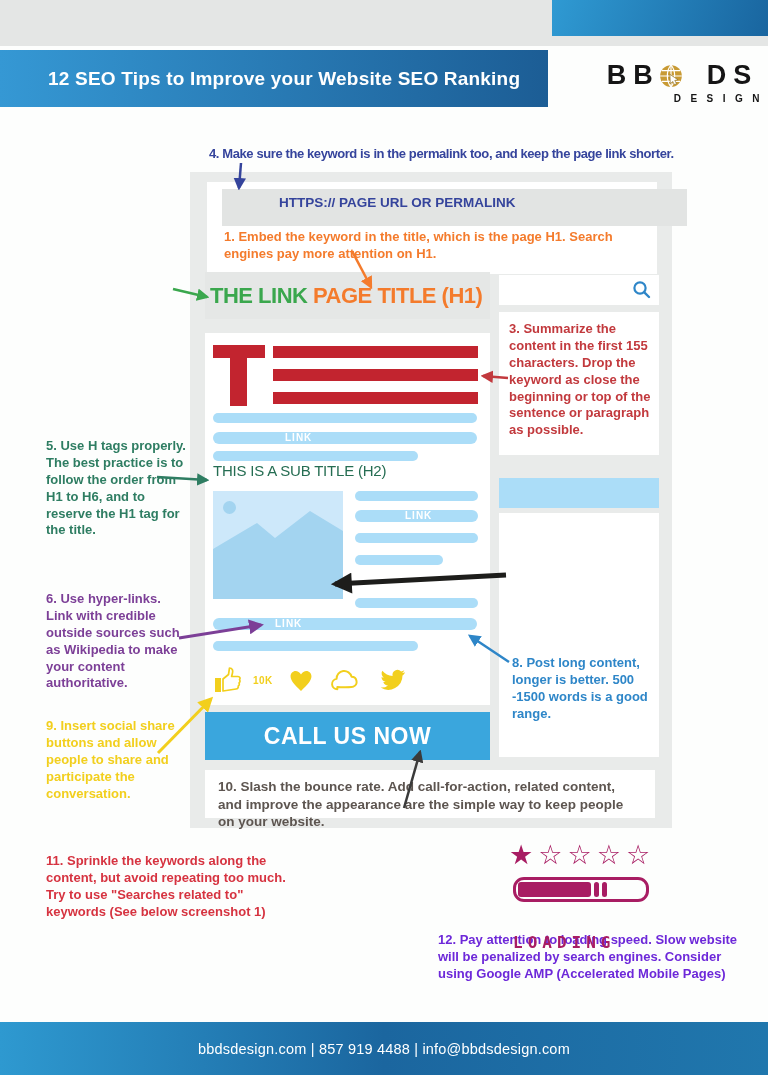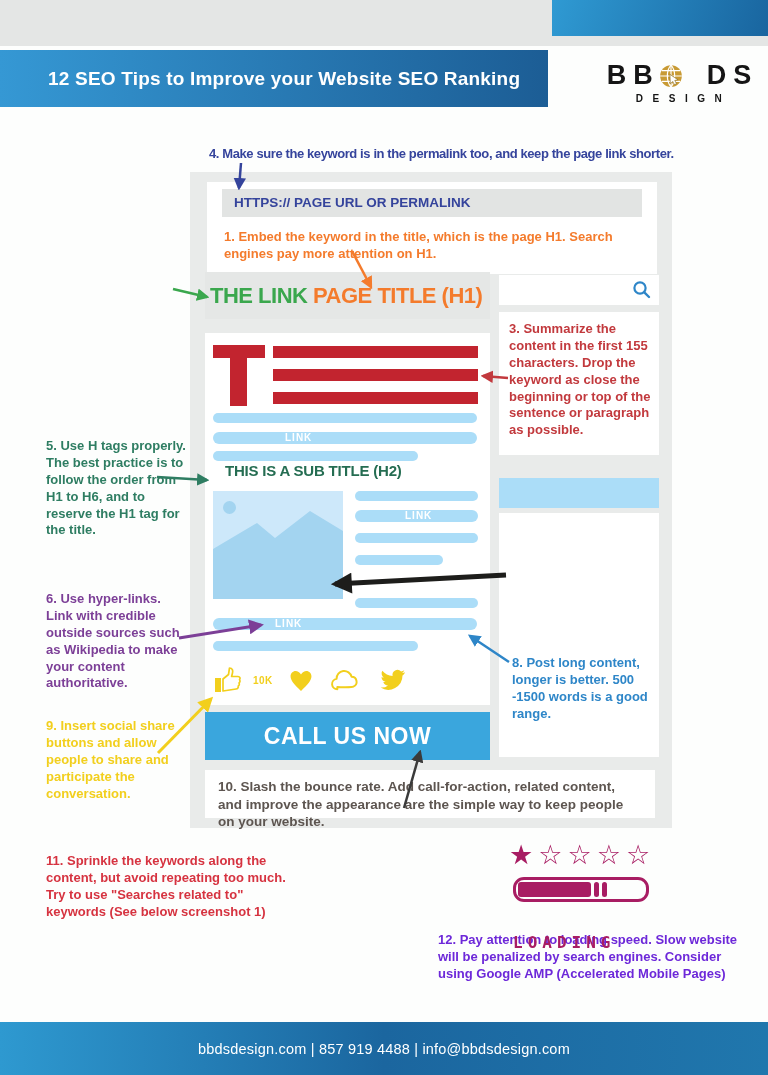--- a/index.html
+++ b/index.html
@@ -7,60 +7,60 @@
         font-family:"Liberation Sans",sans-serif;}
 
   
   .gray-band{position:absolute;left:0;top:0;width:768px;height:46px;background:#e4e6e5;}
   .blue-strip{position:absolute;left:552px;top:0;width:216px;height:36px;
               background:linear-gradient(110deg,#2f9ad3 0%,#19659f 100%);}
   .banner{position:absolute;left:0;top:50px;width:548px;height:57px;
           background:linear-gradient(90deg,#3598d4 0%,#1c5d95 100%);}
   .banner .t{position:absolute;left:48px;top:0;line-height:57px;color:#fff;
              font-size:19px;font-weight:600;letter-spacing:.2px;}
-  .logo{position:absolute;left:598px;top:60px;width:162px;text-align:center;color:#151515;}
+  .logo{position:absolute;left:598px;top:60px;width:162px;text-align:right;color:#151515;}
   .logo-row{display:flex;align-items:center;justify-content:center;gap:5px;}
   .logo-row .lt{font-size:27px;font-weight:700;letter-spacing:7px;margin-right:-7px;}
   .logo-sub{font-size:10px;font-weight:700;letter-spacing:9.5px;margin-top:2px;margin-right:-9px;}
 
   
   .tip{position:absolute;font-weight:700;font-size:13px;line-height:1.3;}
   #tip4{left:209px;top:146px;white-space:nowrap;letter-spacing:-.4px;color:#35449c;}
   #tip2{left:46px;top:267px;width:136px;color:#3aa74d;}
   #tip5{left:46px;top:438px;width:140px;color:#2e7d62;}
   #tip6{left:46px;top:591px;width:144px;color:#7c3f97;}
   #tip9{left:46px;top:718px;width:140px;color:#f2cf1d;}
   #tip11{left:46px;top:853px;width:256px;color:#d63340;}
   #tip12{left:438px;top:932px;width:312px;color:#6d28d9;}
 
   
   .mockup{position:absolute;left:190px;top:172px;width:482px;height:656px;background:#e9ebea;}
   .card{position:absolute;background:#ffffff;}
   .top-card{left:17px;top:10px;width:450px;height:92px;}
-  .url-bar{position:absolute;left:15px;top:7px;width:420px;height:28px;background:#e2e4e3;}
+  .url-bar{position:absolute;left:15px;top:7px;width:420px;height:37px;background:#e2e4e3;padding-left:45px;}
   .url-bar .u{line-height:28px;padding-left:12px;font-size:13.5px;font-weight:700;color:#35449c;}
   #tip1{left:17px;top:47px;width:430px;color:#f47b2c;}
   .h1-bar{position:absolute;left:15px;top:100px;width:285px;height:47px;background:#e5e7e6;}
   .h1-bar .h{line-height:47px;padding-left:5px;font-size:22px;font-weight:700;letter-spacing:-.5px;white-space:nowrap;}
   .h1-green{color:#3aa74d;} .h1-orange{color:#f47b2c;}
   .search-box{position:absolute;left:309px;top:103px;width:160px;height:30px;background:#fff;}
   .search-box svg{position:absolute;right:8px;top:5px;}
   .tip3-card{left:309px;top:140px;width:160px;height:143px;}
   #tip3{left:10px;top:9px;width:142px;color:#c2393d;}
   .side-blue{position:absolute;left:309px;top:306px;width:160px;height:30px;background:#abddf8;}
   .side-card{left:309px;top:341px;width:160px;height:244px;}
   #tip7{left:13px;top:36px;width:128px;color:#1d1d1b;}
   #tip8{left:13px;top:142px;width:140px;color:#2e86c8;}
 
   
   .article{left:15px;top:161px;width:285px;height:372px;}
   .rbar{position:absolute;background:#c2242f;}
   .bbar{position:absolute;background:#abddf8;border-radius:6px;}
   .bbar .lk{display:block;font-size:10px;font-weight:700;color:#fff;line-height:12px;letter-spacing:1px;}
-  .h2-text{position:absolute;left:20px;top:129px;font-size:15px;font-weight:700;color:#256d52;letter-spacing:-.2px;}
+  .h2-text{position:absolute;left:8px;top:129px;font-size:15px;font-weight:400;color:#256d52;letter-spacing:-.2px;}
   .img-ph{position:absolute;left:8px;top:158px;width:130px;height:108px;background:#cde8fa;overflow:hidden;}
   .img-ph .sun{position:absolute;left:10px;top:10px;width:13px;height:13px;border-radius:50%;background:#a3d4f0;}
   .social{position:absolute;left:8px;top:330px;display:flex;align-items:center;gap:15px;height:34px;}
   .likek{font-size:10px;font-weight:700;color:#f2cf1d;letter-spacing:.5px;margin-left:-9px;}
   .cta{position:absolute;left:15px;top:540px;width:285px;height:48px;background:#3aa6dd;
        display:flex;align-items:center;justify-content:center;}
   .cta .c{color:#fff;font-size:23px;font-weight:600;letter-spacing:.5px;}
   .tip10-card{left:15px;top:598px;width:450px;height:48px;}
   #tip10{left:13px;top:8px;width:424px;color:#5d5550;font-size:13.5px;}
 

